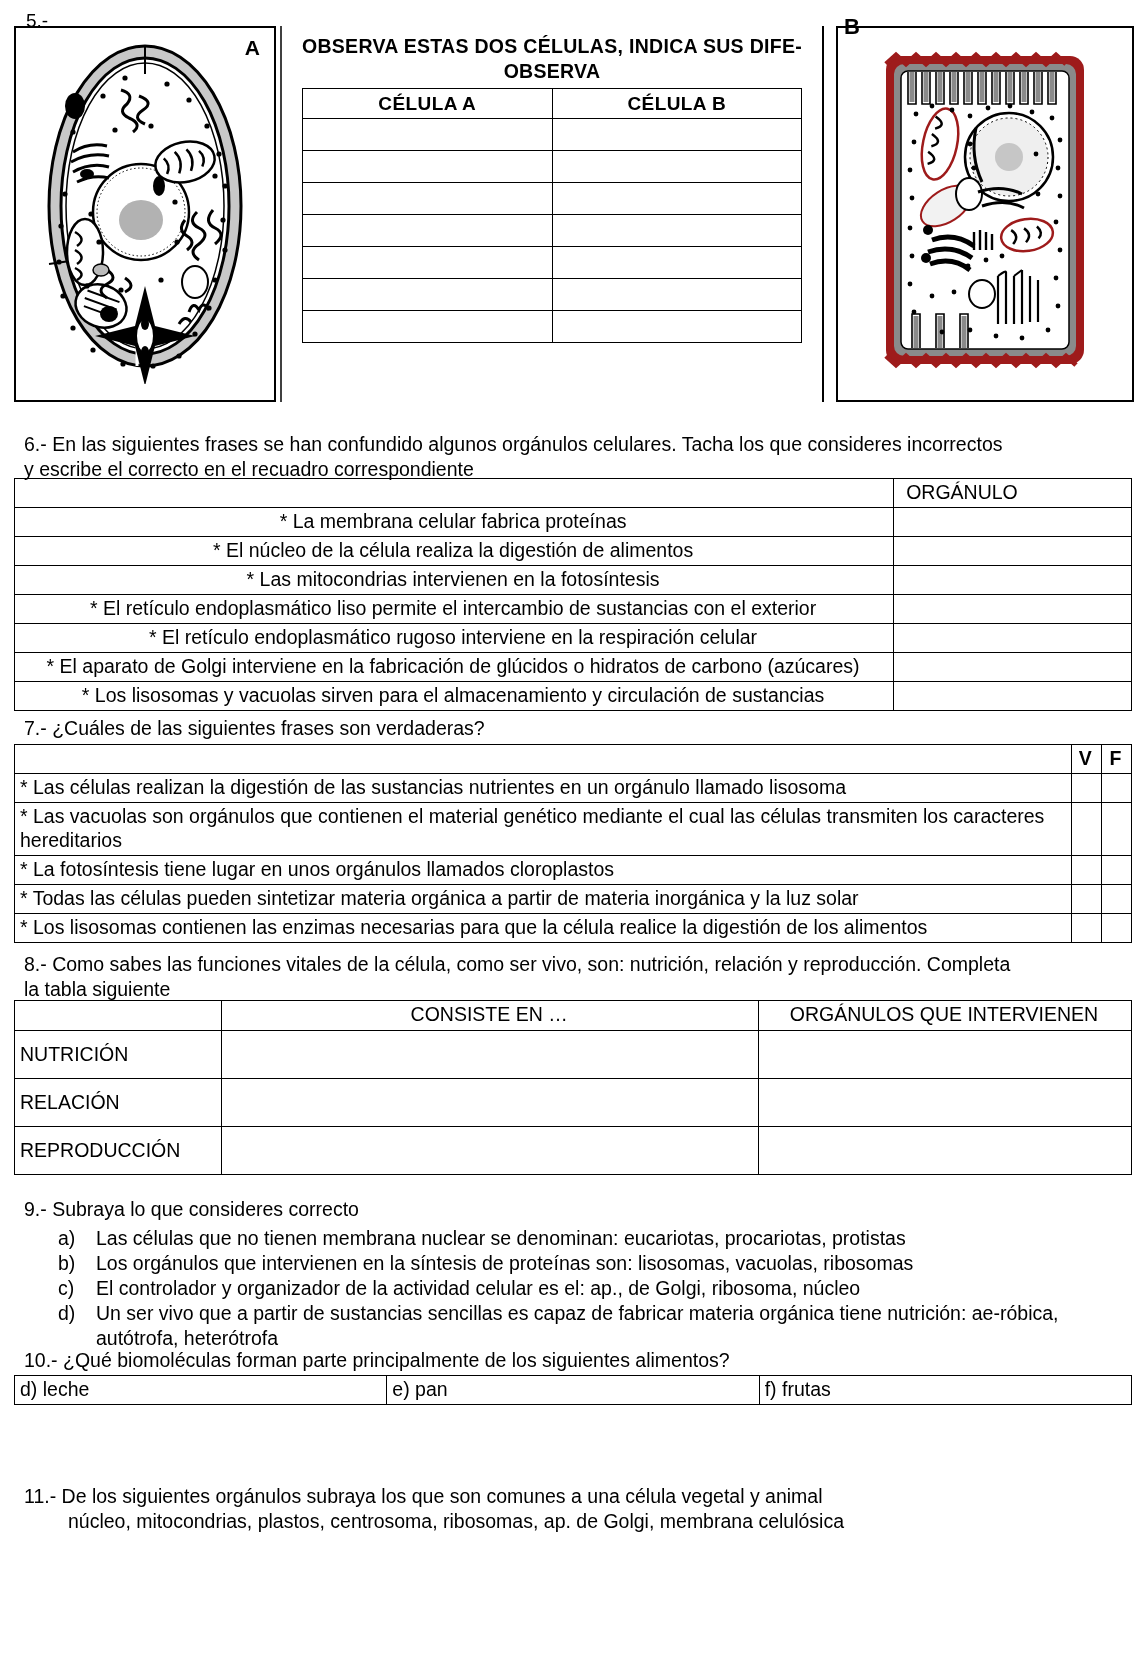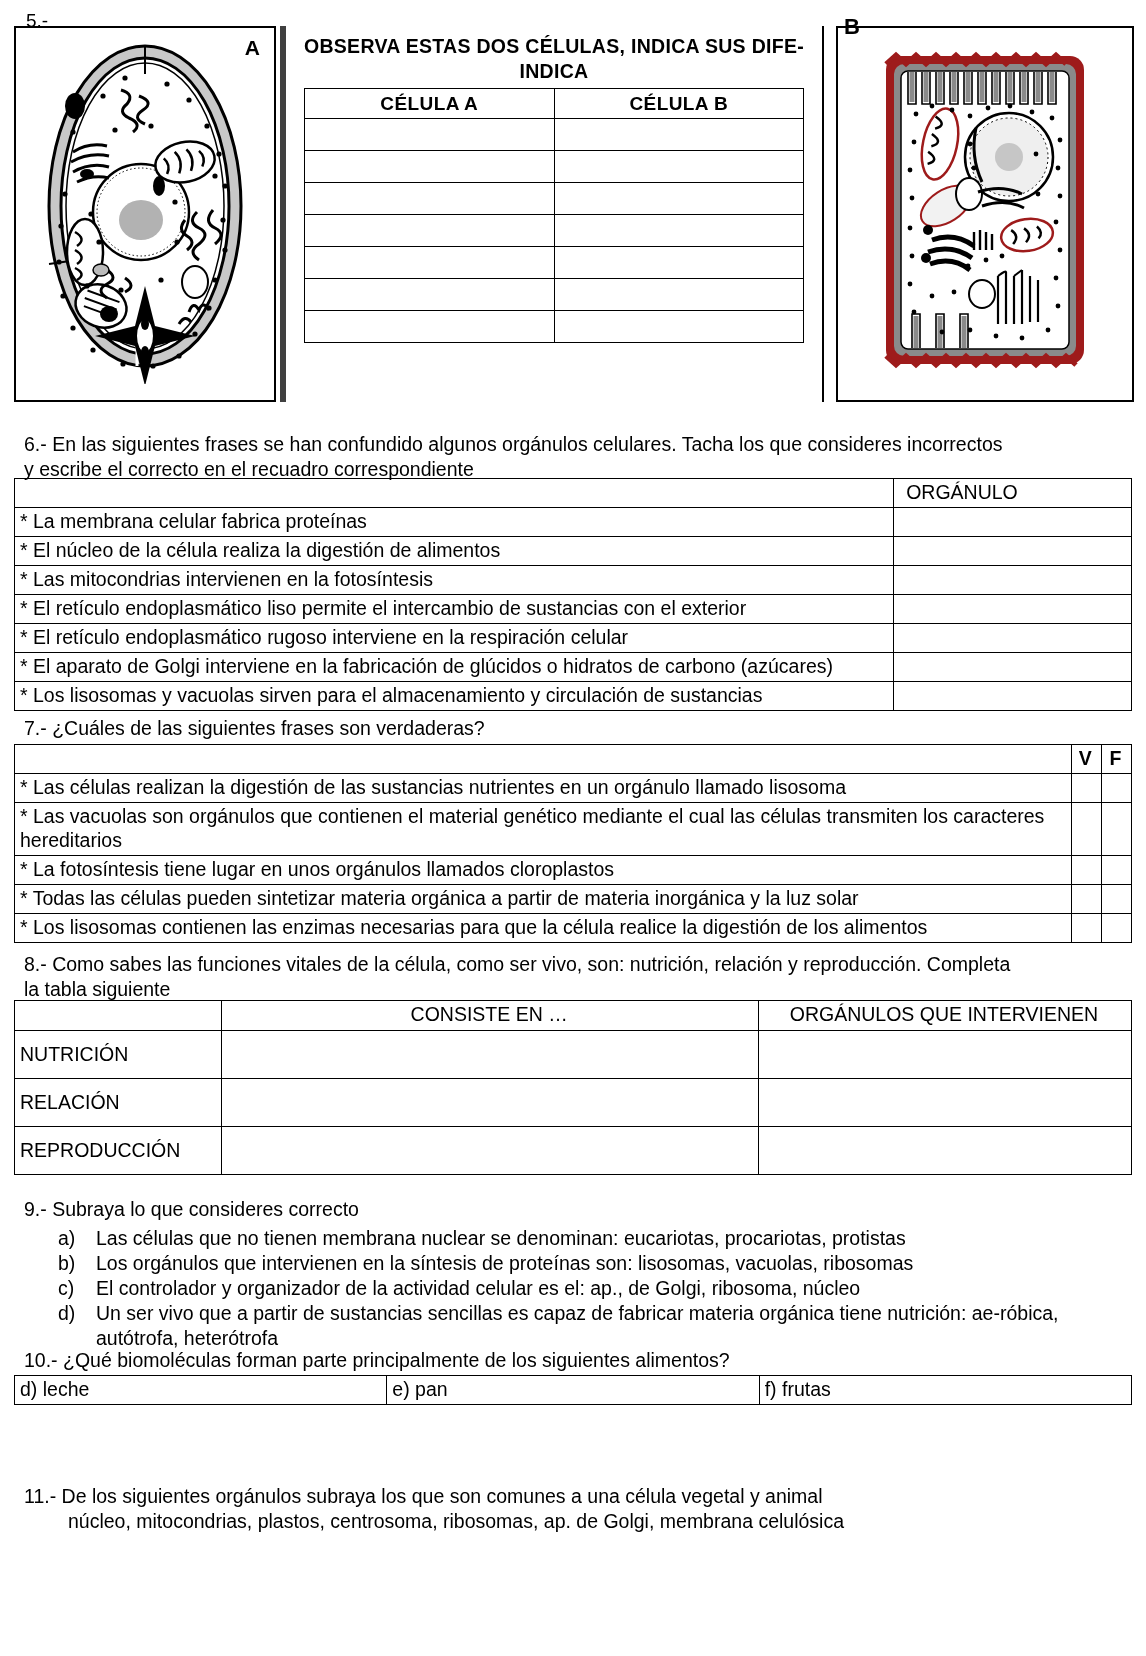--- a/index.html
+++ b/index.html
@@ -45,21 +45,21 @@
   }
   .cellbox {
     border: 2px solid #000;
     position: relative;
     background: #fff;
   }
   .cellbox-a { width: 262px; }
   .cellbox-b { width: 298px; margin-left: 4px; }
   .mid-table-wrap {
     flex: 1;
-    border-left: 6px solid #404040;
+    border-left: 2px solid #404040;
     border-right: 2px solid #000;
     margin-left: 4px;
     margin-right: 8px;
     position: relative;
     padding: 0 8px;
   }
   .cell-letter {
     position: absolute;
     font-weight: bold;
     font-size: 21px;
@@ -109,21 +109,21 @@
     border: 1.5px solid #000;
     padding: 1px 7px 3px 5px;
     text-align: left;
     font-weight: normal;
     vertical-align: top;
     line-height: 24px;
   }
 
   
   #q6-table { position: absolute; left: 14px; top: 478px; width: 1118px; }
-  #q6-table td.statement { width: 880px; height: 26px; }
+  #q6-table td.statement { width: 880px; height: 26px; text-align: center; }
   #q6-table td.organulo { width: 238px; }
   #q6-table td.orgheader { text-align: left; padding-left: 12px; }
 
   
   #q7-table { position: absolute; left: 14px; top: 744px; width: 1118px; }
   #q7-table td.stmt { width: 1050px; }
   #q7-table td.vf { width: 30px; text-align: center; }
   #q7-table td.vfhead { text-align: center; font-weight: bold; }
 
   
@@ -278,21 +278,21 @@
           <circle cx="186" cy="142" r="2.6"></circle>
             <circle cx="58" cy="252" r="2.6"></circle>
         </g>
       </svg>
     </div>
 
     <div class="mid-table-wrap">
       <div class="diff-title">
         <span>OBSERVA ESTAS DOS CÉLULAS, INDICA SUS DIFE-</span>
         <br>
-        <span>INDICA</span>
+        <span>OBSERVA</span>
       </div>
       <table class="difftable">
         <thead>
           <tr>
             <th>CÉLULA   A</th>
             <th>CÉLULA B</th>
           </tr>
         </thead>
         <tbody>
             <tr>

